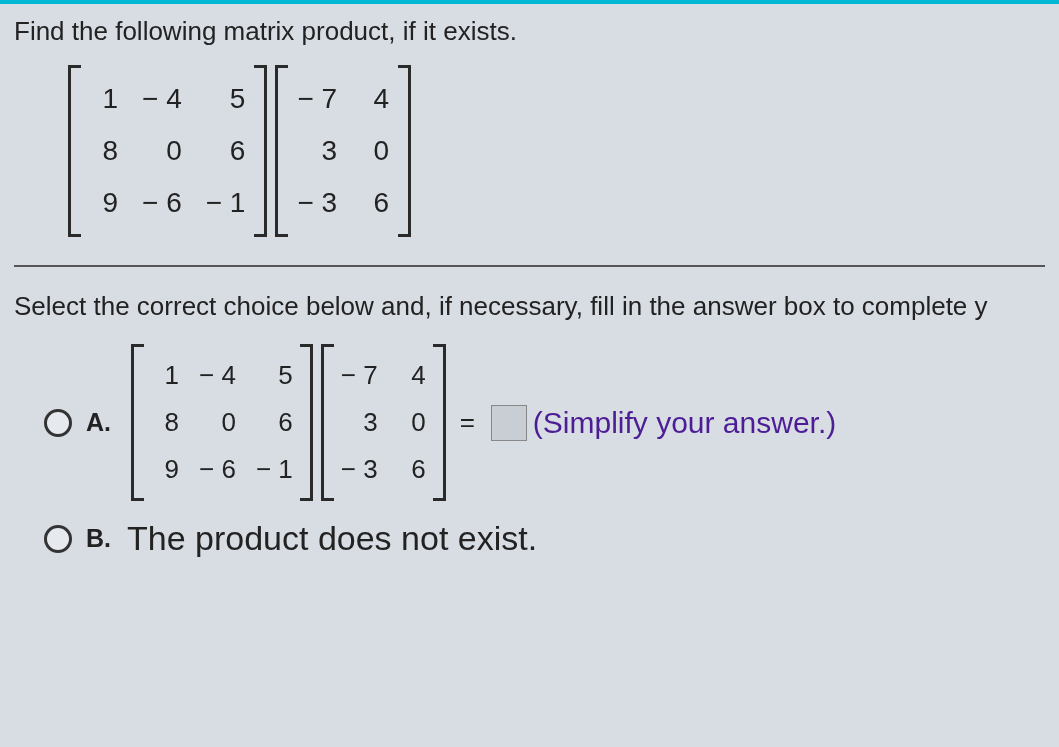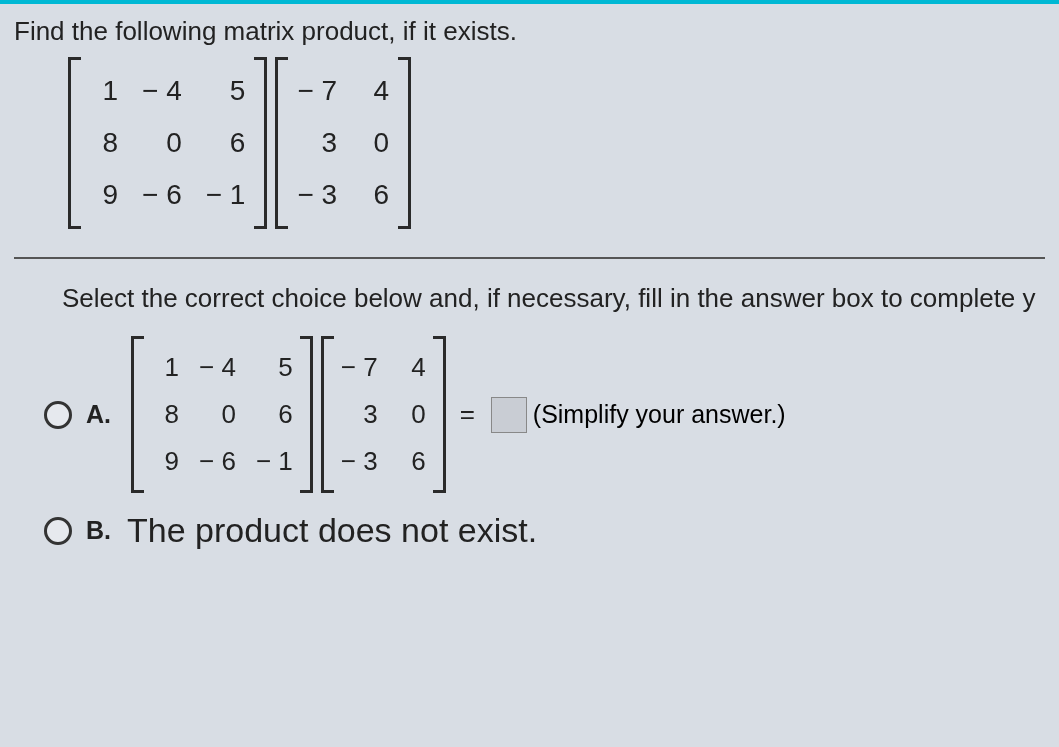--- a/index.html
+++ b/index.html
@@ -17,21 +17,21 @@
     background: #00b8d4;
     width: 100%;
   }
   .content {
     padding: 12px 14px 0 14px;
     color: #1a1a1a;
   }
   .question-text {
     font-size: 26px;
     color: #222;
-    margin-bottom: 10px;
+    margin-bottom: 18px;
   }
   .matrix-row {
     display: flex;
     align-items: center;
     margin-left: 50px;
     margin-top: 8px;
     color: #222;
   }
   .matrix {
     display: inline-block;
@@ -71,21 +71,20 @@
   }
   hr.divider {
     border: none;
     border-top: 2px solid #555;
     margin: 28px 0 24px 0;
   }
   .instruction-text {
     font-size: 26px;
     color: #222;
     margin-bottom: 22px;
-    margin-left: 48px;
   }
   .choice-row {
     display: flex;
     align-items: center;
     margin-left: 30px;
     margin-bottom: 18px;
   }
   .radio {
     width: 22px;
     height: 22px;
@@ -109,22 +108,22 @@
   }
   .answer-box {
     width: 34px;
     height: 34px;
     background: #c9cdd4;
     border: 1px solid #888;
     display: inline-block;
     margin: 0 6px;
   }
   .hint-text {
-    font-size: 25px;
-    color: #000000;
+    font-size: 30px;
+    color: #4c1d95;
   }
   .choice-b-text {
     font-size: 34px;
     color: #222;
   }
 </style>
 </head>
 <body>
 
 <div class="top-bar"></div>

